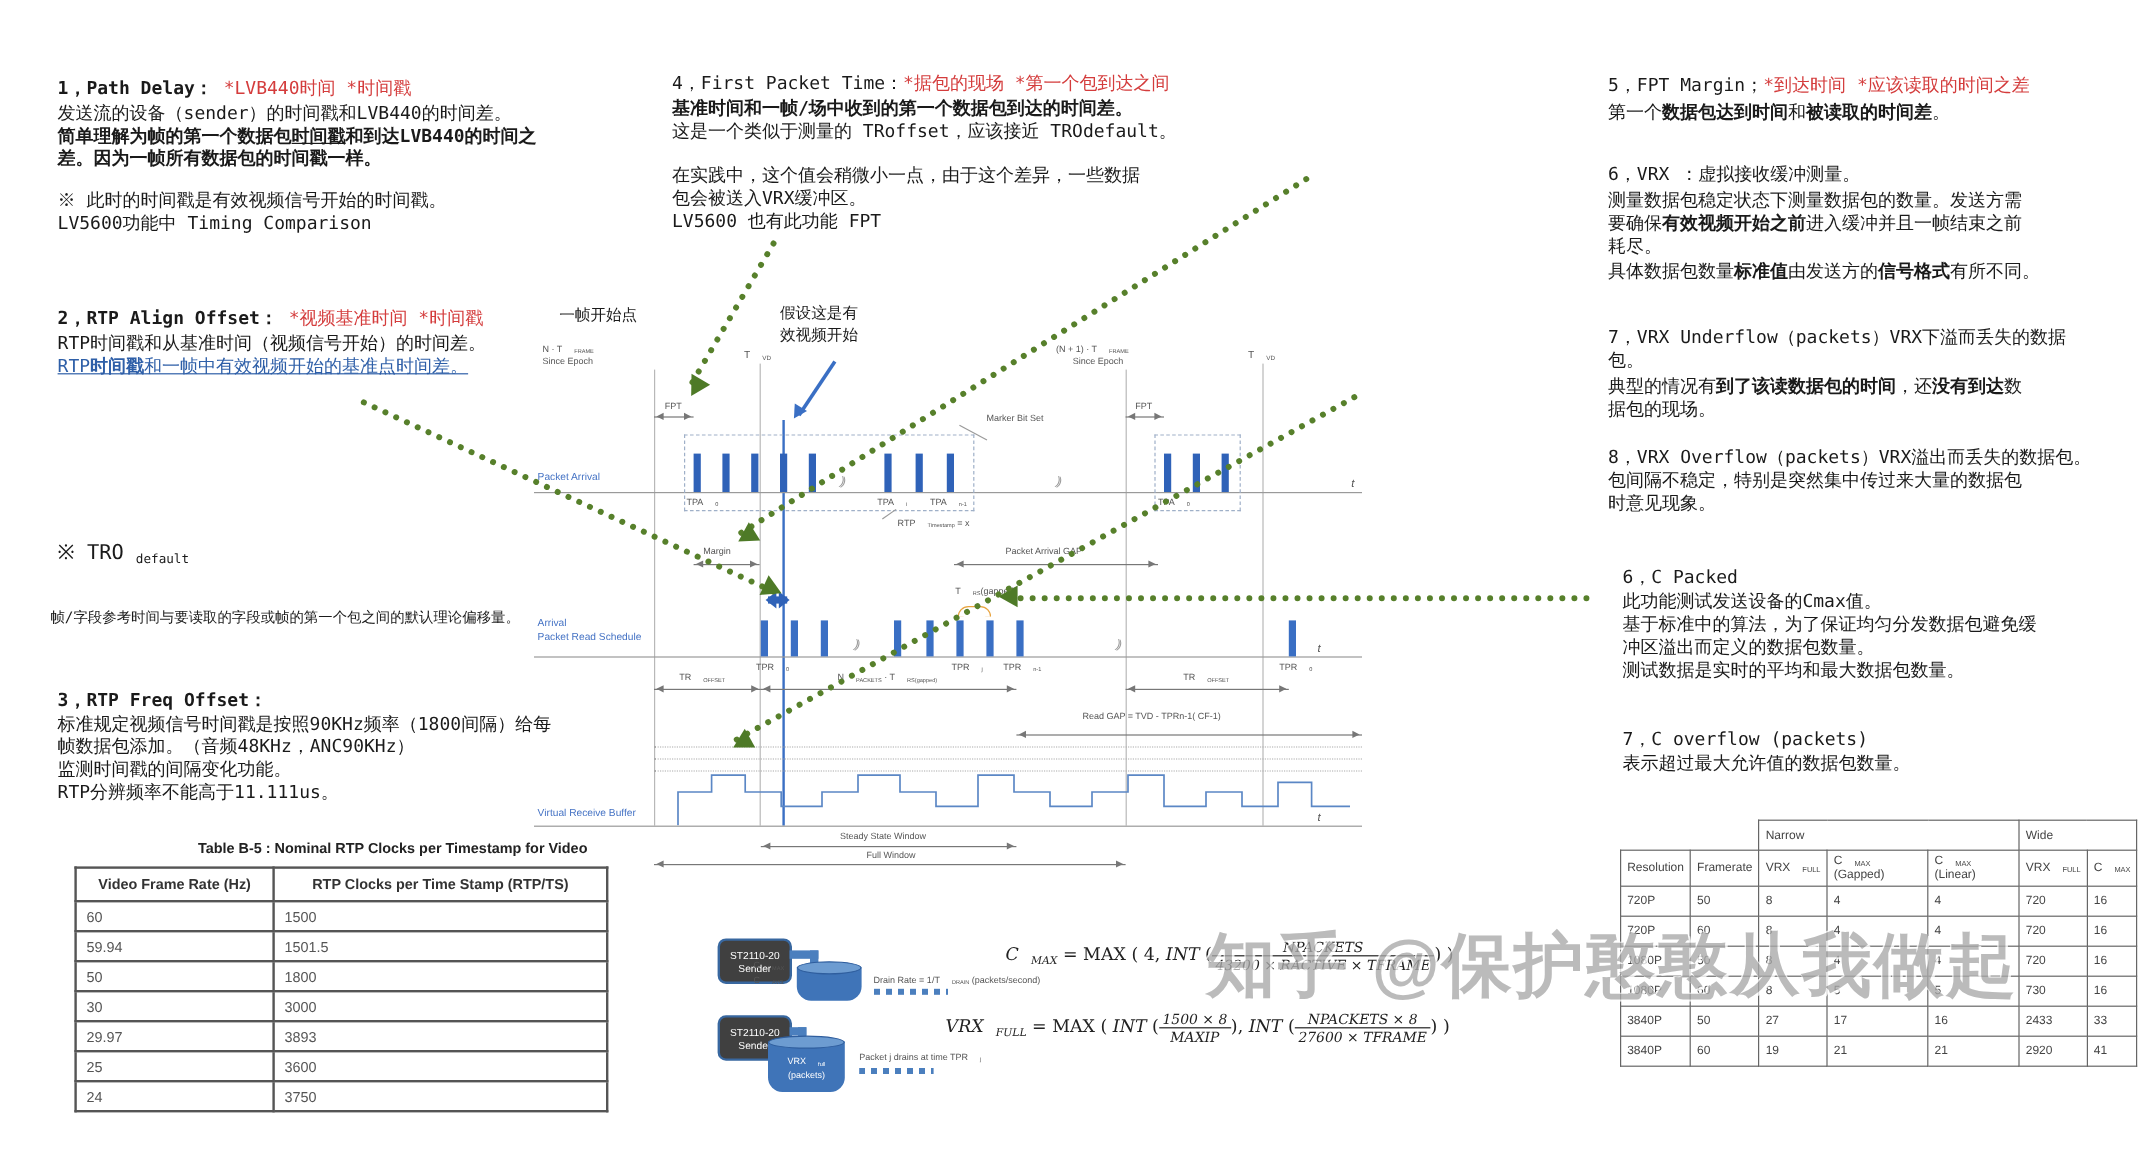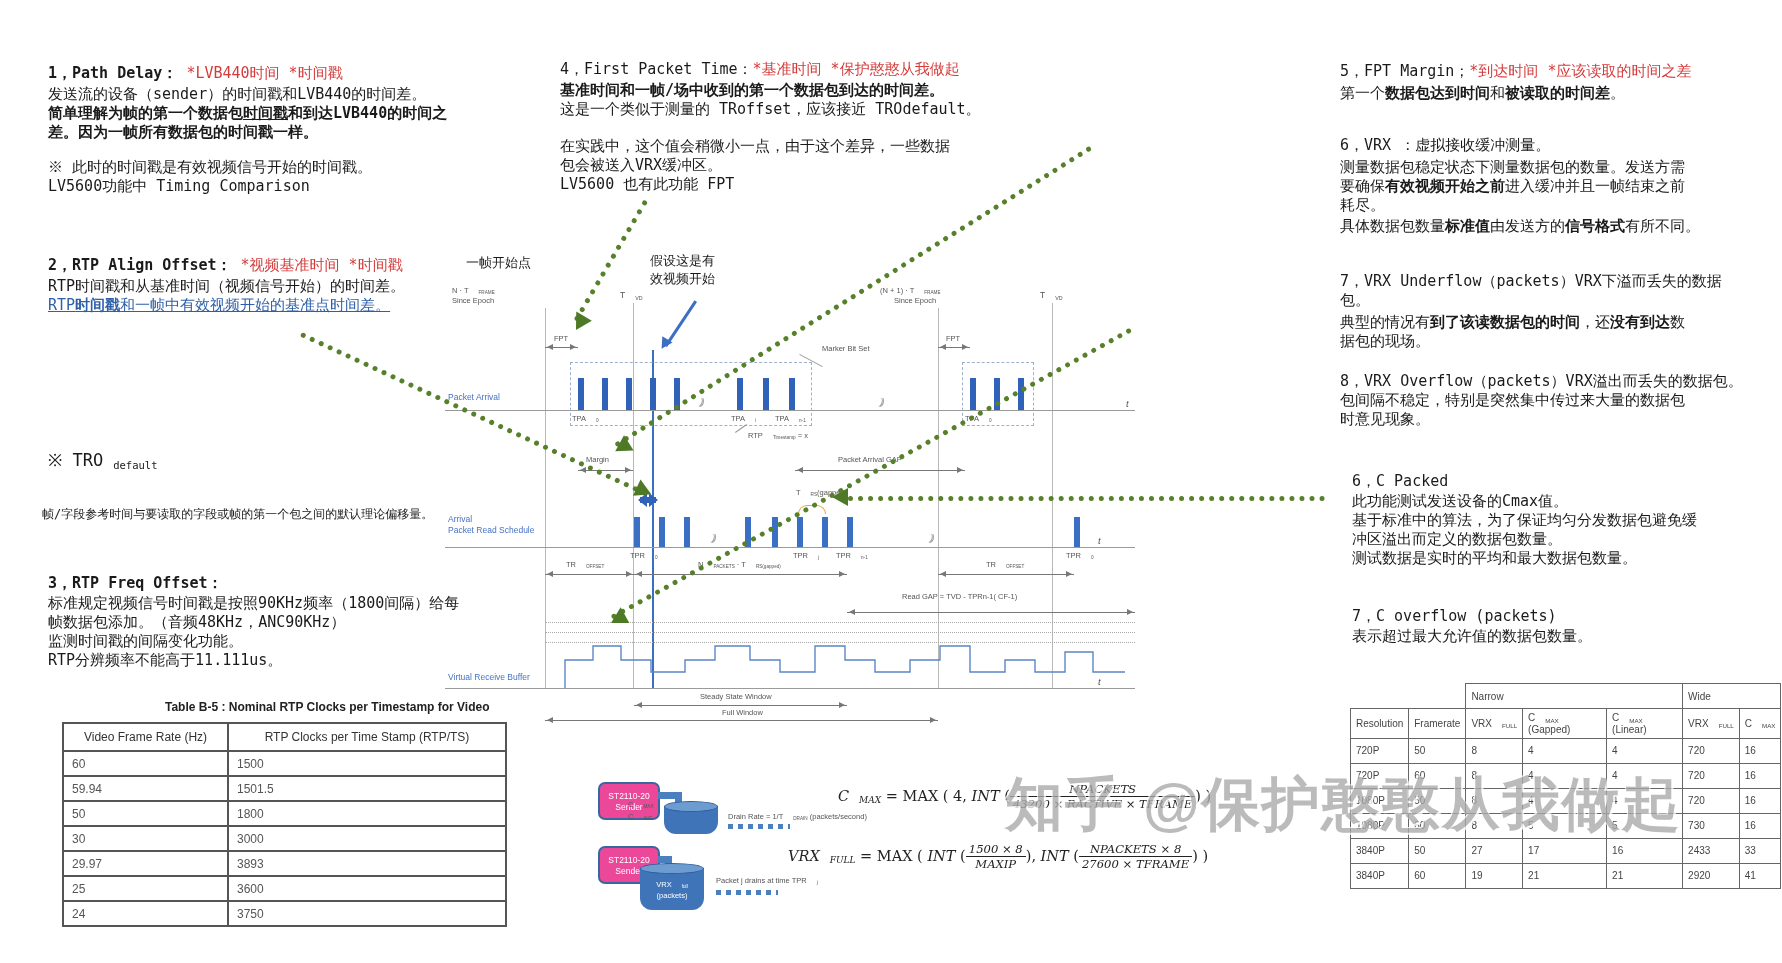--- a/index.html
+++ b/index.html
@@ -38,27 +38,27 @@
   .bh{position:absolute;width:0;height:0;border-top:6px solid transparent;border-bottom:6px solid transparent;border-right:11px solid #3a6fc4;transform-origin:center;}
   .bthick{position:absolute;height:6px;background:#2f62b8;}
   .bthick::before{content:"";position:absolute;left:-9px;top:-4px;border:7px solid transparent;border-right:9px solid #2f62b8;}
   .bthick::after{content:"";position:absolute;right:-9px;top:-4px;border:7px solid transparent;border-left:9px solid #2f62b8;}
   .obrace{position:absolute;width:26px;height:8px;border:1.5px solid #e8a33d;border-bottom:none;border-radius:9px 9px 0 0;}
   .brk{position:absolute;font-size:10px;color:#999;transform:rotate(18deg);letter-spacing:-2px;}
   .dot-ref{position:absolute;height:0;border-top:1px dotted #aaa;}
   
   table{border-collapse:collapse;position:absolute;}
   .tb5{font-size:12px;color:#555;}
-  .tb5 th{border:2px solid #555;font-weight:normal;color:#333;padding:6px 8px;text-align:center;}
+  .tb5 th{border:2px solid #555;font-weight:bold;color:#333;padding:6px 8px;text-align:center;}
   .tb5 td{border:2px solid #555;padding:4px 8px;text-align:left;height:15px;}
   .vrxt{font-size:10px;color:#444;}
   .vrxt th,.vrxt td{border:1px solid #666;padding:3px 5px;text-align:left;font-weight:normal;height:18px;}
   .vrxt .nob{border:none;}
   
-  .sbox{position:absolute;width:62px;height:38px;background:#ec4899;border:2px solid #38679f;border-radius:7px;
+  .sbox{position:absolute;width:62px;height:38px;background:#404040;border:2px solid #38679f;border-radius:7px;
         color:#fff;font-size:8.5px;text-align:center;line-height:11px;padding-top:7px;box-sizing:border-box;}
   .pipe{position:absolute;background:#4b7fbe;}
   .bucket{position:absolute;background:#3f74b8;border-radius:0 0 12px 12px;}
   .bucket::before{content:"";position:absolute;left:0;right:0;top:-5px;height:11px;background:#6d9cd1;border:1px solid #2f5e9e;border-radius:50%;box-sizing:border-box;}
   .bucktxt{position:absolute;width:100%;text-align:center;color:#fff;font-size:7.5px;line-height:9px;z-index:2;}
   .sqrow{position:absolute;height:5px;background:repeating-linear-gradient(90deg,#4b7fbe 0 5px,transparent 5px 10px);}
   .formula{position:absolute;font-family:"DejaVu Serif","Liberation Serif",serif;font-size:14.5px;color:#222;white-space:nowrap;}
   .frac{display:inline-block;text-align:center;vertical-align:middle;font-size:0.8em;font-style:italic;}
   .fn{display:block;border-bottom:1px solid #222;padding:0 3px;}
   .fd{display:block;padding:0 3px;}
@@ -129,21 +129,21 @@
           <td>25</td>
           <td>3600</td>
         </tr>
         <tr>
           <td>24</td>
           <td>3750</td>
         </tr>
       </tbody>
   </table>
 
-  <div class="t mono f15" style="left:560px;top:60px"><span>4，First Packet Time：</span><span class="rred">*基准时间  *保护憨憨从我做起</span></div>
+  <div class="t mono f15" style="left:560px;top:60px"><span>4，First Packet Time：</span><span class="rred">*据包的现场  *第一个包到达之间</span></div>
   <div class="t mono f15" style="left:560px;top:81px"><span class="rb">基准时间和一帧/场中收到的第一个数据包到达的时间差。</span></div>
   <div class="t mono f15" style="left:560px;top:100px">这是一个类似于测量的 TRoffset，应该接近 TROdefault。</div>
   <div class="t mono f15" style="left:560px;top:137px">在实践中，这个值会稍微小一点，由于这个差异，一些数据</div>
   <div class="t mono f15" style="left:560px;top:156px">包会被送入VRX缓冲区。</div>
   <div class="t mono f15" style="left:560px;top:175px">LV5600 也有此功能 FPT</div>
 
   <div class="t mono f15" style="left:1340px;top:62px"><span>5，FPT Margin；</span><span class="rred">*到达时间  *应该读取的时间之差</span></div>
   <div class="t mono f15" style="left:1340px;top:84px"><span>第一个</span><span class="rb">数据包达到时间</span><span>和</span><span class="rb">被读取的时间差</span><span>。</span></div>
 
   <div class="t mono f15" style="left:1340px;top:136px">6，VRX ：虚拟接收缓冲测量。</div>

